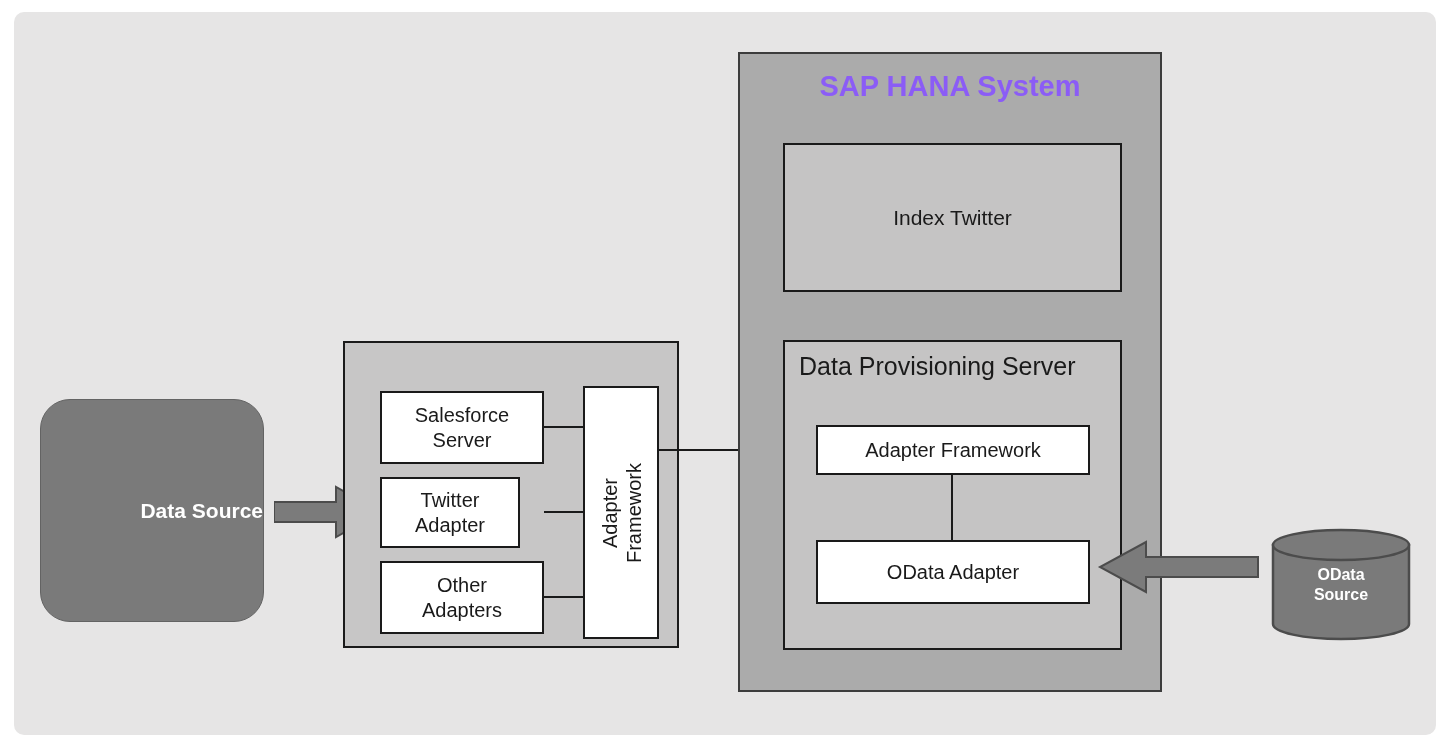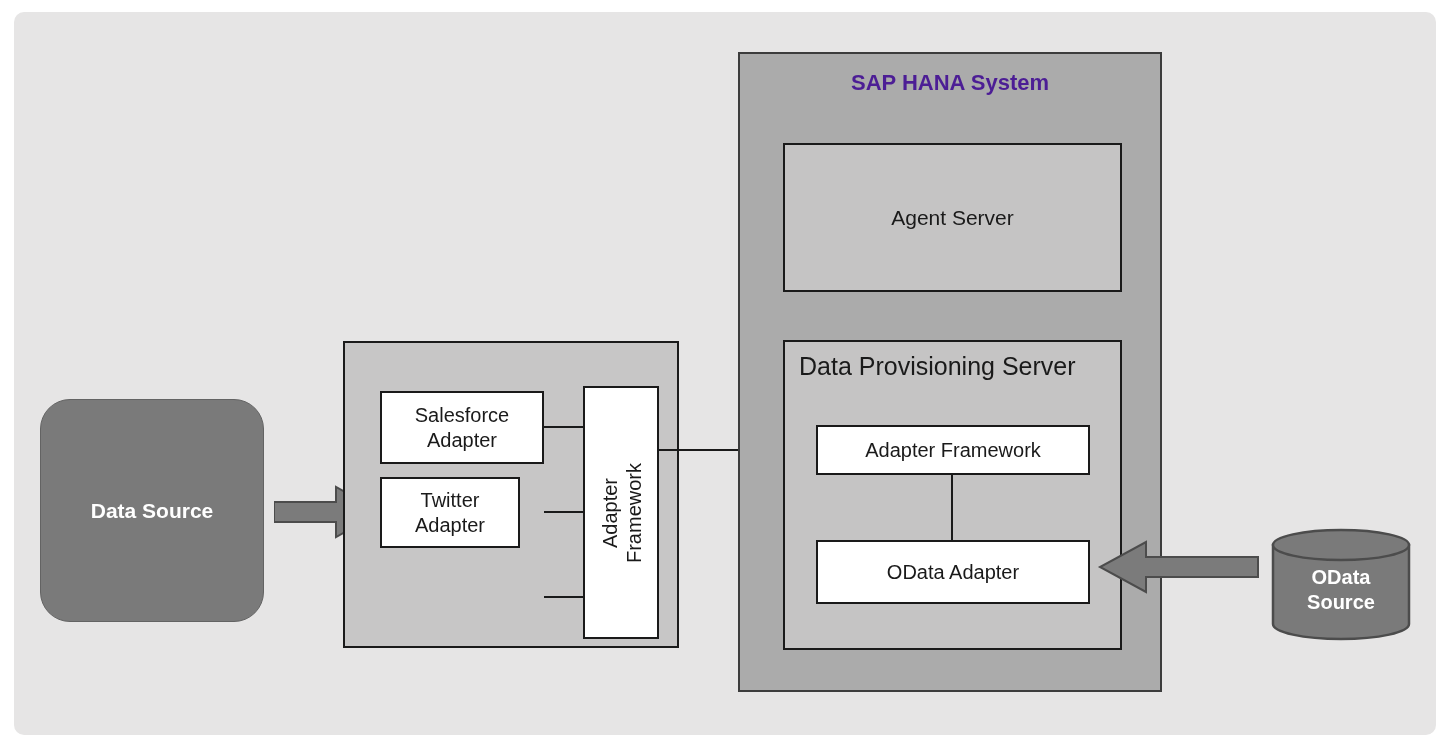--- a/index.html
+++ b/index.html
@@ -16,21 +16,21 @@
 
   .backdrop {
     left: 14px; top: 12px; width: 1422px; height: 723px;
     background: #e6e5e5; border-radius: 10px;
   }
 
   
   .data-source {
     left: 40px; top: 399px; width: 222px; height: 221px;
     background: #7a7a7a; border: 1px solid #636363; border-radius: 30px;
-    display: flex; align-items: center; justify-content: center;
+    display: flex; align-items: center; justify-content: flex-end;
     color: #ffffff; font-weight: bold; font-size: 21px;
   }
 
   
   .agent-box {
     left: 343px; top: 341px; width: 336px; height: 307px;
     background: #c7c6c6; border: 2px solid #1a1a1a; box-sizing: border-box;
   }
   .agent-title {
     left: 343px; top: 350px; width: 336px;
@@ -57,21 +57,21 @@
     text-align: center; font-size: 20px; line-height: 1.22; white-space: pre-line;
   }
 
   
   .hana-box {
     left: 738px; top: 52px; width: 424px; height: 640px;
     background: #ababab; border: 2px solid #3c3c3c; box-sizing: border-box;
   }
   .hana-title {
     left: 738px; top: 70px; width: 424px;
-    text-align: center; font-size: 22px; font-weight: bold; color: #4c1d95;
+    text-align: center; font-size: 29px; font-weight: bold; color: #8b5cf6;
   }
   .index-server {
     left: 783px; top: 143px; width: 339px; height: 149px;
     background: #c5c4c4; border: 2px solid #1a1a1a; box-sizing: border-box;
     display: flex; align-items: center; justify-content: center; font-size: 21px;
   }
   .dps-box {
     left: 783px; top: 340px; width: 339px; height: 310px;
     background: #c5c4c4; border: 2px solid #1a1a1a; box-sizing: border-box;
   }
@@ -91,21 +91,21 @@
   .c-long { left: 658px; top: 449px; width: 159px; }
   .c-vert { left: 951px; top: 473px; height: 68px; }
 
   .arrow-right { left: 274px; top: 484px; }
   .arrow-left  { left: 1095px; top: 539px; }
 
   .cylinder { left: 1270px; top: 527px; }
   .cyl-label {
     left: 1270px; top: 565px; width: 142px;
     text-align: center; color: #ffffff; font-weight: bold;
-    font-size: 20px; line-height: 1.25; white-space: pre-line;
+    font-size: 16px; line-height: 1.25; white-space: pre-line;
   }
 </style>
 </head>
 <body>
 
 <div class="canvas">
 
   <div class="abs backdrop"></div>
 
   <div class="abs data-source">
@@ -113,42 +113,46 @@
   </div>
 
   <svg class="abs arrow-right" width="110" height="56" viewBox="0 0 110 56">
     <polygon points="0,18 62,18 62,3 107,28 62,53 62,38 0,38" fill="#7b7b7b" stroke="#4c4c4c" stroke-width="2"></polygon>
   </svg>
 
   <div class="abs agent-box"></div>
 
   <div class="abs wbox adapter-sf">
     <span>Salesforce
-Adapter</span>
+Server</span>
   </div>
   <div class="abs wbox adapter-tw">
     <span>Twitter
 Adapter</span>
+  </div>
+  <div class="abs wbox adapter-ot">
+    <span>Other
+Adapters</span>
   </div>
 
   <div class="abs fw-vert">
     <div class="fw-vert-inner">Adapter
 Framework</div>
   </div>
 
   <div class="abs hline c-sf"></div>
   <div class="abs hline c-tw"></div>
   <div class="abs hline c-ot"></div>
   <div class="abs hline c-long"></div>
 
   <div class="abs hana-box"></div>
   <div class="abs hana-title">SAP HANA System</div>
 
   <div class="abs index-server">
-    <span>Agent Server</span>
+    <span>Index Twitter</span>
   </div>
 
   <div class="abs dps-box"></div>
   <div class="abs dps-title">Data Provisioning Server</div>
 
   <div class="abs wbox srv-af">
     <span>Adapter Framework</span>
   </div>
 
   <div class="abs vline c-vert"></div>

